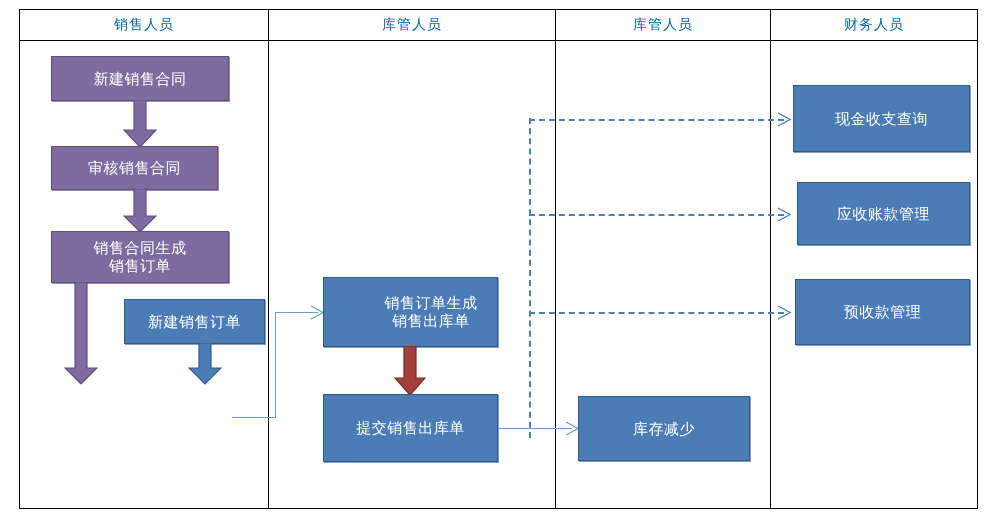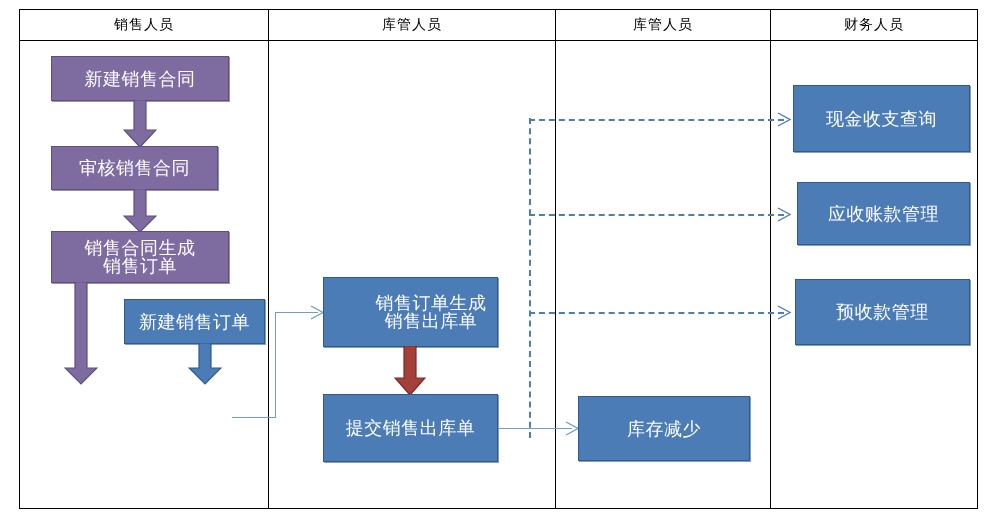--- a/index.html
+++ b/index.html
@@ -42,33 +42,33 @@
     height: 1px;
     background: #000000;
   }
   .lane-title {
     position: absolute;
     top: 9px;
     height: 31px;
     line-height: 31px;
     text-align: center;
     font-size: 14px;
-    color: #000000;
+    color: #0369a1;
     letter-spacing: 1px;
     white-space: nowrap;
   }
   
   .node {
     position: absolute;
     box-sizing: border-box;
     display: flex;
     align-items: center;
     justify-content: center;
     text-align: center;
-    font-size: 18px;
+    font-size: 15px;
     line-height: 18px;
     color: #ffffff;
     letter-spacing: 0.5px;
     border-width: 1px;
     border-style: solid;
   }
   .node.purple {
     background: #7e6ca0;
     border-color: #5f4e80;
     box-shadow: 1px 1px 0 0 rgba(70,56,100,.55);

